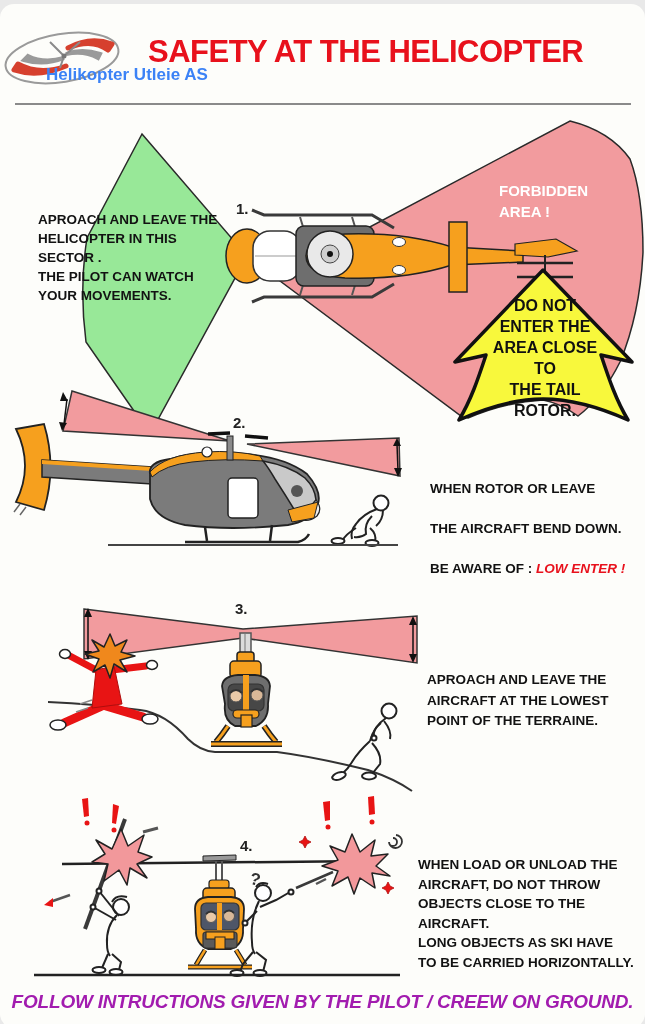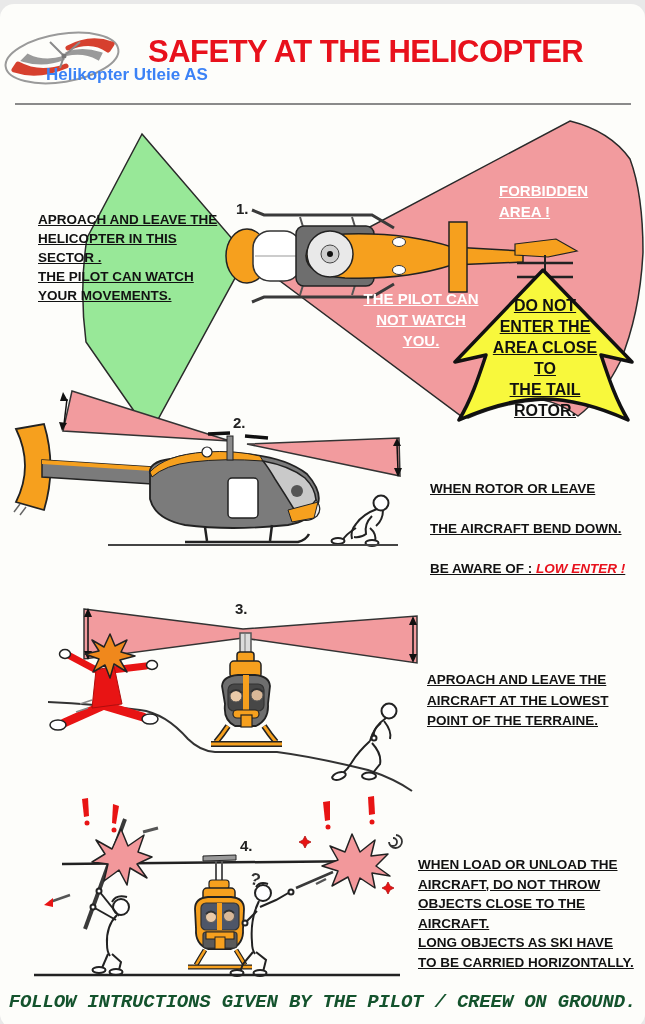--- a/index.html
+++ b/index.html
@@ -2,21 +2,21 @@
 <html><head>
 <meta charset="utf-8">
 <style>
   html,body{margin:0;padding:0;background:#e9e9e9;}
   #poster{
     position:relative;width:645px;height:1024px;margin:4px auto;
     background:#fdfdfa;overflow:hidden;
     font-family:"Liberation Sans",sans-serif;
     border-radius:14px;
   }
-  .txt{position:absolute;font-weight:bold;color:#121212;white-space:pre-line;line-height:19px;font-size:13.5px;letter-spacing:0;text-decoration:underline;}
+  .txt{position:absolute;font-weight:bold;color:#121212;white-space:pre-line;line-height:19px;font-size:13.5px;letter-spacing:0;}
   .white{color:#ffffff;}
   .num{position:absolute;font-size:15px;font-weight:600;color:#222;}
   #title{
     position:absolute;left:148px;top:30px;width:490px;
     font-size:31px;font-weight:bold;color:#e8111c;letter-spacing:-0.5px;white-space:nowrap;
   }
   #brand{
     position:absolute;left:46px;top:61px;font-size:17px;font-weight:bold;color:#3b82f6;white-space:nowrap;
   }
   #divider{position:absolute;left:15px;top:99px;width:616px;height:2px;background:#8a8a8a;}
@@ -24,21 +24,21 @@
   #notwatch-label{left:362px;top:284px;width:118px;text-align:center;font-size:15px;line-height:21px;}
   #arrow-label{left:480px;top:291px;width:130px;text-align:center;font-size:16px;line-height:21px;color:#111;}
   #approach-label{left:38px;top:206px;}
   #step2-text{left:430px;top:455px;line-height:20px;}
   #step3-text{left:427px;top:666px;line-height:20.5px;}
   #step4-text{left:418px;top:851px;line-height:19.5px;}
   .hl-red{color:#e8111c;font-style:italic;}
   #question-doodle{position:absolute;left:250px;top:866px;font-size:17px;font-weight:bold;color:#333;transform:rotate(12deg);}
   #footer-text{
     position:absolute;left:0;top:987px;width:645px;text-align:center;
-    font-size:19px;font-weight:bold;font-style:italic;color:#14532d;white-space:nowrap;letter-spacing:-0.2px;font-family:Liberation Mono, monospace;
+    font-size:19px;font-weight:bold;font-style:italic;color:#a21caf;white-space:nowrap;letter-spacing:-0.2px;
   }
   svg{position:absolute;left:0;top:0;}
 </style>
 </head>
 <body>
 
 <div id="poster">
 
   <svg width="645" height="1024" viewBox="0 0 645 1024">
 
@@ -262,23 +262,20 @@
   <div id="divider"></div>
 
   <span class="num" style="left:236px;top:196px;">1.</span>
   <div class="txt" id="approach-label">APROACH AND LEAVE THE
 HELICOPTER IN THIS
 SECTOR .
 THE PILOT CAN WATCH
 YOUR MOVEMENTS.</div>
   <div class="txt white" id="forbidden-label">FORBIDDEN
 AREA !</div>
-  <div class="txt white" id="notwatch-label">THE PILOT CAN
-NOT WATCH
-YOU.</div>
   <div class="txt" id="arrow-label">DO NOT
 ENTER THE
 AREA CLOSE TO
 THE TAIL
 ROTOR.</div>
 
   <span class="num" style="left:233px;top:410px;">2.</span>
   <div class="txt" id="step2-text">
     <span>WHEN ROTOR OR LEAVE</span><br>
     <span>THE AIRCRAFT BEND DOWN.</span><br>

